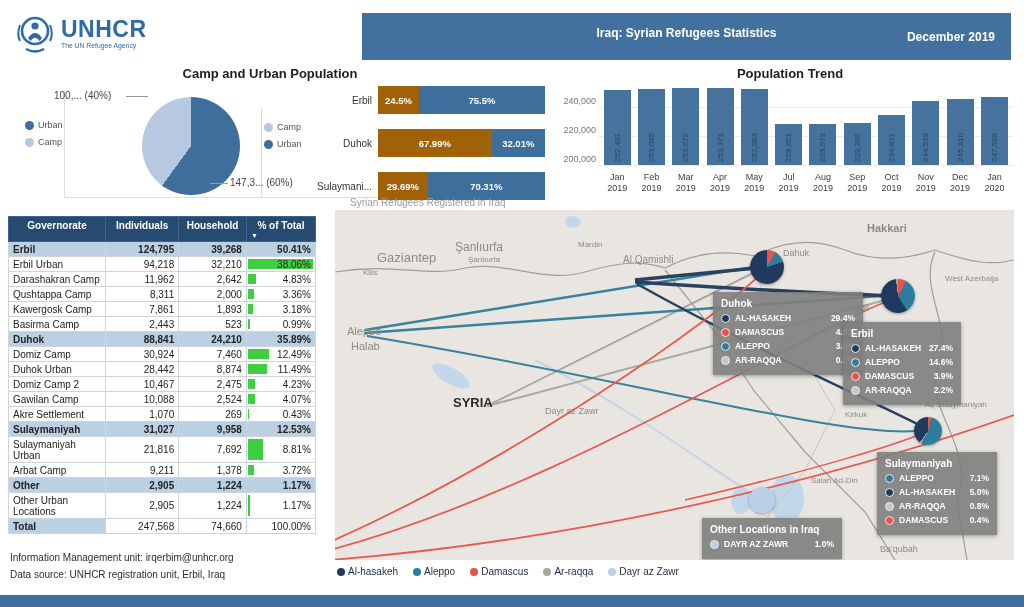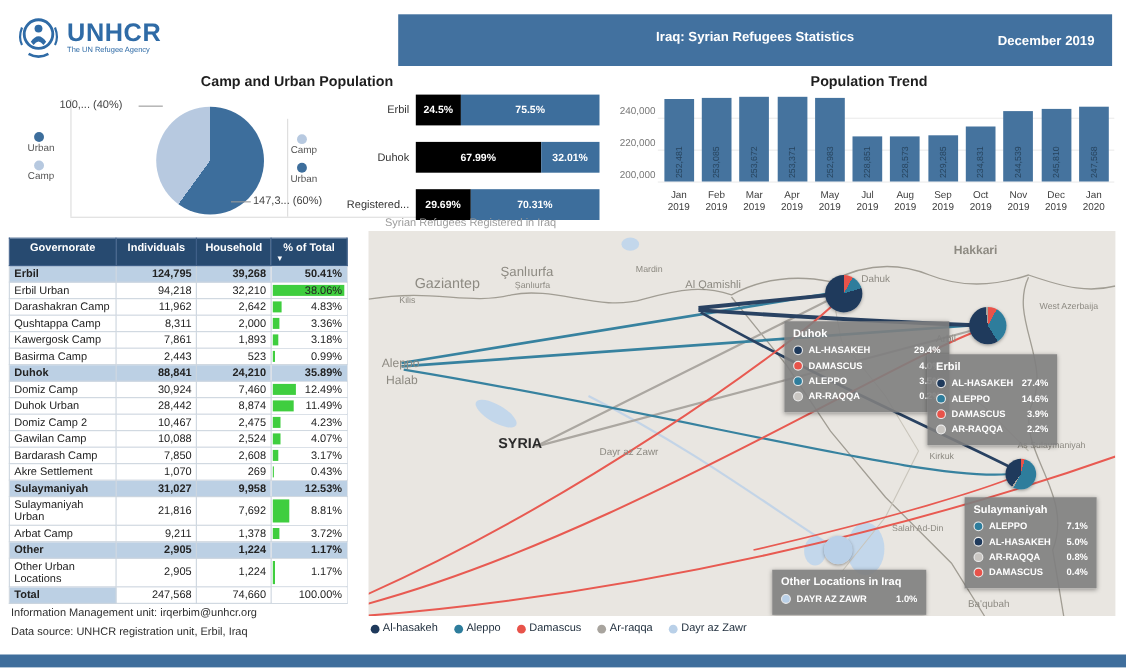--- a/index.html
+++ b/index.html
@@ -18,31 +18,31 @@
   .titlebar{position:absolute;left:362px;top:13px;width:649px;height:47px;background:#42719f;}
   .titlebar .title{position:absolute;left:0;right:0;top:13px;text-align:center;color:#fff;font-weight:bold;font-size:12px;}
   .titlebar .date{position:absolute;right:16px;top:17px;color:#fff;font-weight:bold;font-size:12px;padding-left:32px;}
 
   
   .p1-title{position:absolute;left:120px;top:66px;width:300px;text-align:center;font-size:13px;font-weight:bold;color:#1e1e1e;}
   .axis-v{position:absolute;left:64px;top:90px;width:1px;height:107px;background:#dcdcdc;}
   .axis-b{position:absolute;left:64px;top:197px;width:478px;height:1px;background:#dcdcdc;}
   .axis-mid{position:absolute;left:261px;top:108px;width:1px;height:89px;background:#dcdcdc;}
   .legend-col{position:absolute;font-size:9px;color:#555;}
-  .legend-row{display:flex;align-items:center;margin-bottom:7px;flex-direction:column;}
+  .legend-row{display:flex;align-items:center;margin-bottom:7px;}
   .legend-dot{width:9px;height:9px;border-radius:50%;margin-right:4px;flex:none;}
   .pie{position:absolute;left:142px;top:97px;width:98px;height:98px;border-radius:50%;}
   .pie-lab{position:absolute;font-size:10px;color:#444;white-space:nowrap;}
   .pie-conn{position:absolute;background:#9a9a9a;}
   .stack-area{position:absolute;left:300px;top:86px;width:245px;}
   .stack-row{display:flex;align-items:center;height:28px;margin-bottom:15px;}
   .stack-label{width:72px;text-align:right;font-size:10px;color:#333;padding-right:6px;flex:none;white-space:nowrap;}
   .stack-bar{flex:1;height:28px;display:flex;}
   .seg{height:100%;display:flex;align-items:center;justify-content:center;color:#fff;font-weight:bold;font-size:9.5px;overflow:hidden;}
-  .seg-camp{background:#000000;}
+  .seg-camp{background:#a16207;}
   .seg-urban{background:#3d6e9c;}
 
   
   .p2-title{position:absolute;left:640px;top:66px;width:300px;text-align:center;font-size:13px;font-weight:bold;color:#1e1e1e;}
   .trend{position:absolute;left:560px;top:84px;width:455px;height:122px;}
   .yticks{position:absolute;left:0;top:12px;width:36px;}
   .ytick{height:29px;font-size:9px;color:#777;text-align:right;}
   .gline{position:absolute;left:38px;right:2px;height:1px;background:#ebebeb;}
   .bars-wrap{position:absolute;left:40px;top:2px;width:412px;height:79px;display:flex;align-items:flex-end;}
   .trend-col{width:34.3px;display:flex;justify-content:center;}
@@ -160,21 +160,21 @@
       <div class="stack-bar">
         <div class="seg seg-camp" style="width: 67.99%;">
             <span>67.99%</span>
           </div>
         <div class="seg seg-urban" style="width: 32.01%;">
             <span>32.01%</span>
           </div>
       </div>
     </div>
       <div class="stack-row">
-      <div class="stack-label">Registered...</div>
+      <div class="stack-label">Sulaymani...</div>
       <div class="stack-bar">
         <div class="seg seg-camp" style="width: 29.69%;">
             <span>29.69%</span>
           </div>
         <div class="seg seg-urban" style="width: 70.31%;">
             <span>70.31%</span>
           </div>
       </div>
     </div>
   </div>
@@ -405,29 +405,20 @@
           <span class="pcttxt">4.23%</span>
         </td>
       </tr>
         <tr class="detail">
         <td>Gawilan Camp</td>
         <td class="num">10,088</td>
         <td class="num">2,524</td>
         <td class="num pctcell">
           <span class="gbar" style="width: 10.175%;"></span>
           <span class="pcttxt">4.07%</span>
-        </td>
-      </tr>
-        <tr class="detail">
-        <td>Bardarash Camp</td>
-        <td class="num">7,850</td>
-        <td class="num">2,608</td>
-        <td class="num pctcell">
-          <span class="gbar" style="width: 7.925%;"></span>
-          <span class="pcttxt">3.17%</span>
         </td>
       </tr>
         <tr class="detail">
         <td>Akre Settlement</td>
         <td class="num">1,070</td>
         <td class="num">269</td>
         <td class="num pctcell">
           <span class="gbar" style="width: 1.075%;"></span>
           <span class="pcttxt">0.43%</span>
         </td>

